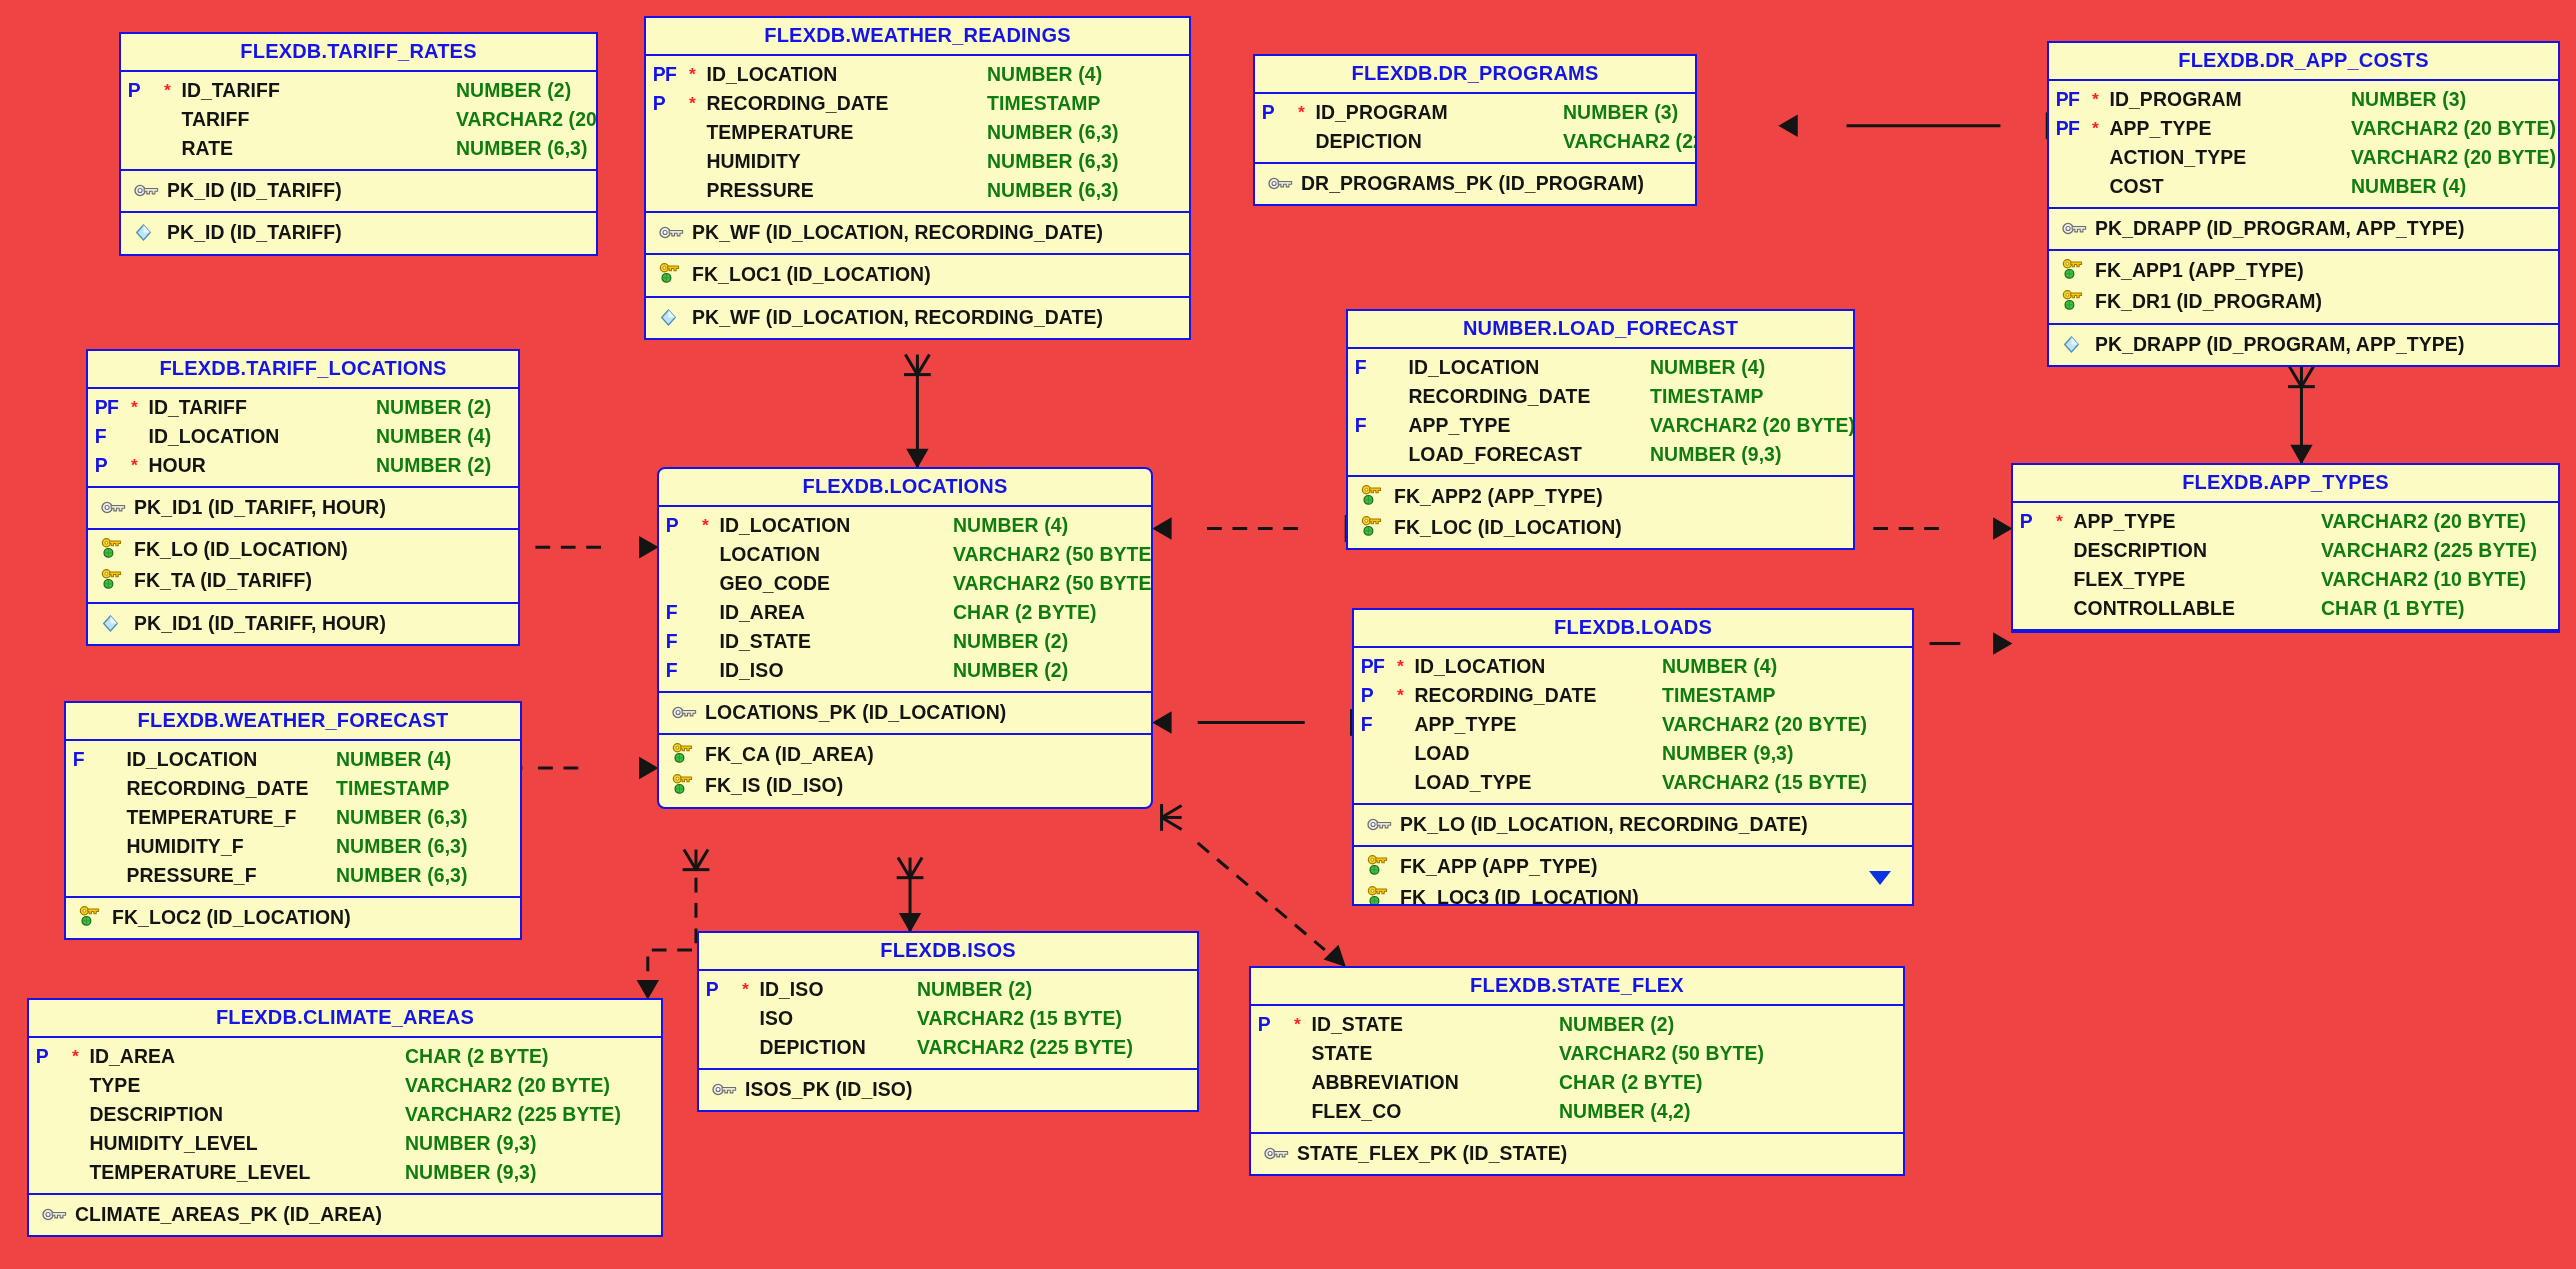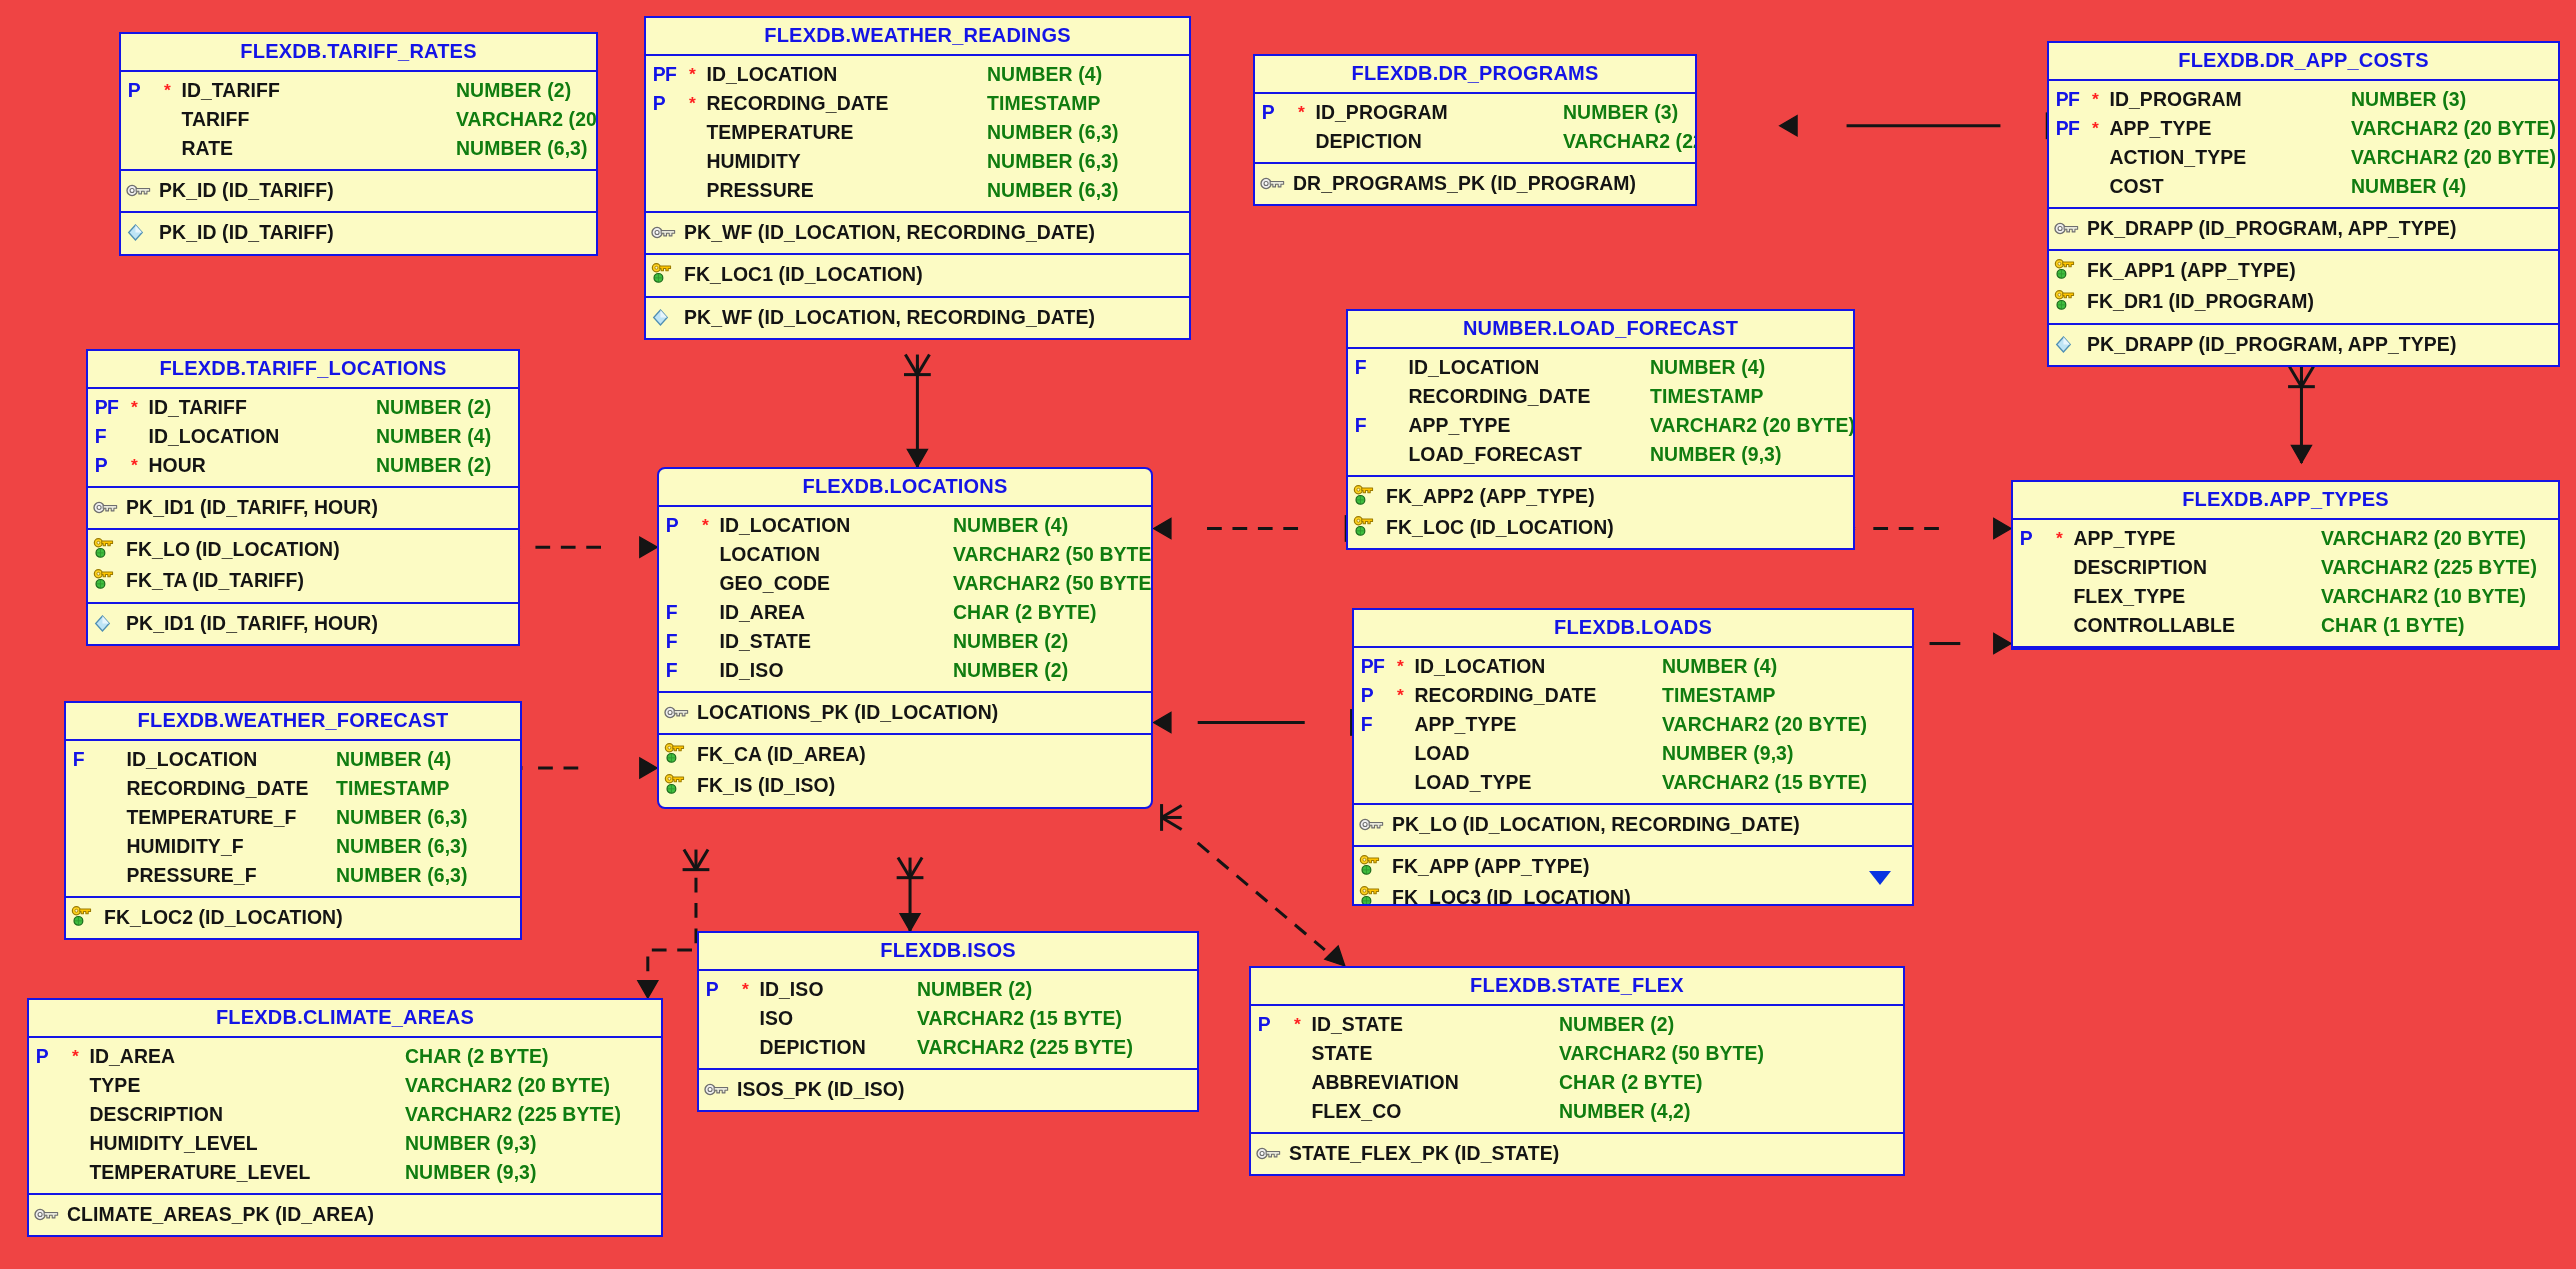--- a/index.html
+++ b/index.html
@@ -82,21 +82,21 @@
     letter-spacing:0.1px;
   }
   .attrrow{position:relative;}
 
   
   .crow{
     display:flex;
     align-items:center;
     height:31px;
     white-space:nowrap;
-    padding-left:5px;
+    padding-left:13px;
   }
   .crow .lbl{
     color:#141414;
     font-size:19.4px;
     font-weight:bold;
     letter-spacing:0.1px;
   }
 
   
   .ico{
@@ -659,21 +659,21 @@
                   <path d="M12 4.5 L28 4.5 L28 8 L24.5 8 L24.5 11.5 L21 11.5 L21 8 L17.5 8 L17.5 11.5 L14 11.5 L14 8 L12 8 Z" fill="#FFC400" stroke="#9A7A00" stroke-width="1.5" stroke-linejoin="round"></path>
                   <circle cx="10" cy="22" r="6.5" fill="#3FBE3F" stroke="#1B6B1B" stroke-width="1.8"></circle>
                   <path d="M10 16 L10 28 M5 22 L15 22" stroke="#1B6B1B" stroke-width="1.4" opacity=".45"></path>
                 </g>
               </svg>
             </span>
             <span class="lbl">FK_IS (ID_ISO)</span>
           </div>
         </div>
       </div>
-      <div class="entity" style="left: 2011px; top: 463px; width: 549px; margin-top: 17px;">
+      <div class="entity" style="left: 2011px; top: 463px; width: 549px;">
         <div class="ent-title">FLEXDB.APP_TYPES</div>
         <div class="section">
           <div class="attr attrrow">
             <span class="pk">P</span>
             <span class="req">*</span>
             <span class="nm">APP_TYPE</span>
             <span class="ty" style="left:308px">VARCHAR2 (20 BYTE)</span>
           </div>
           <div class="attr attrrow">
             <span class="pk"></span>

